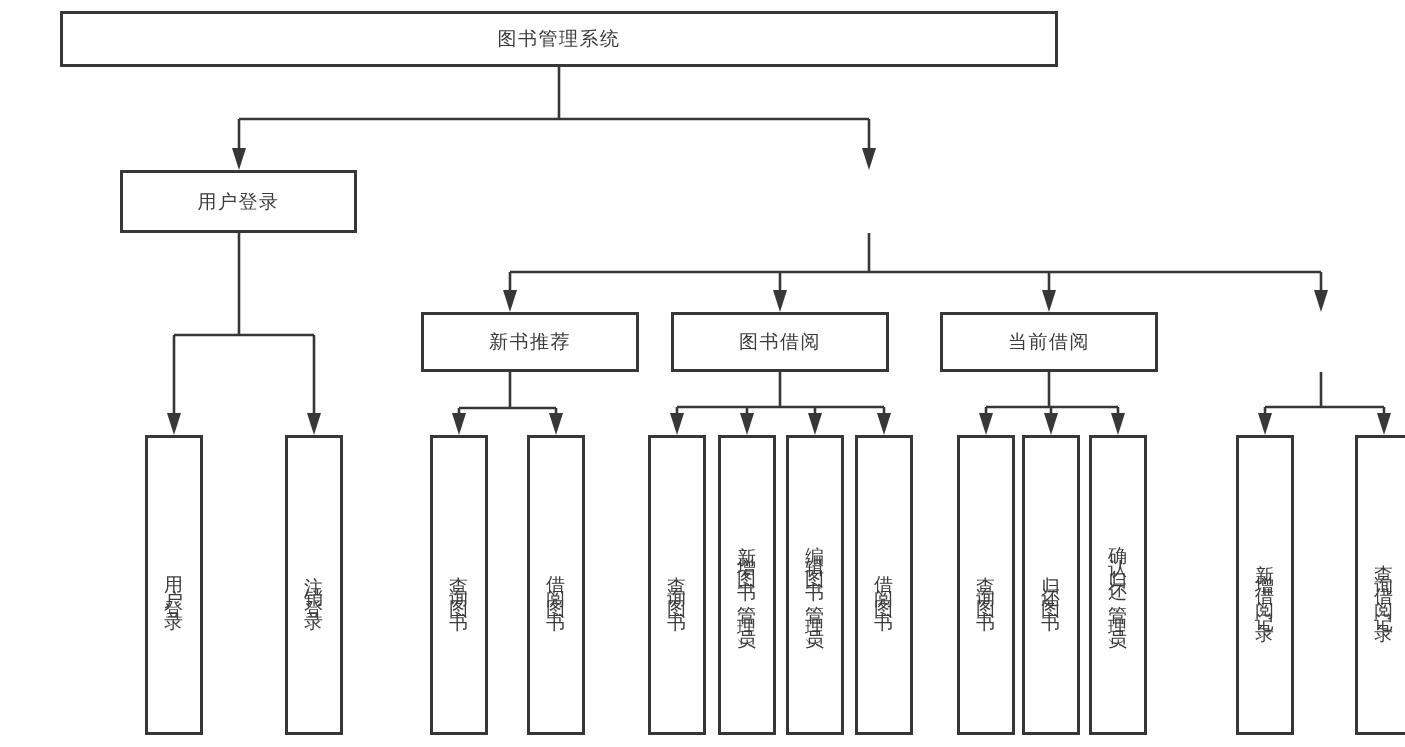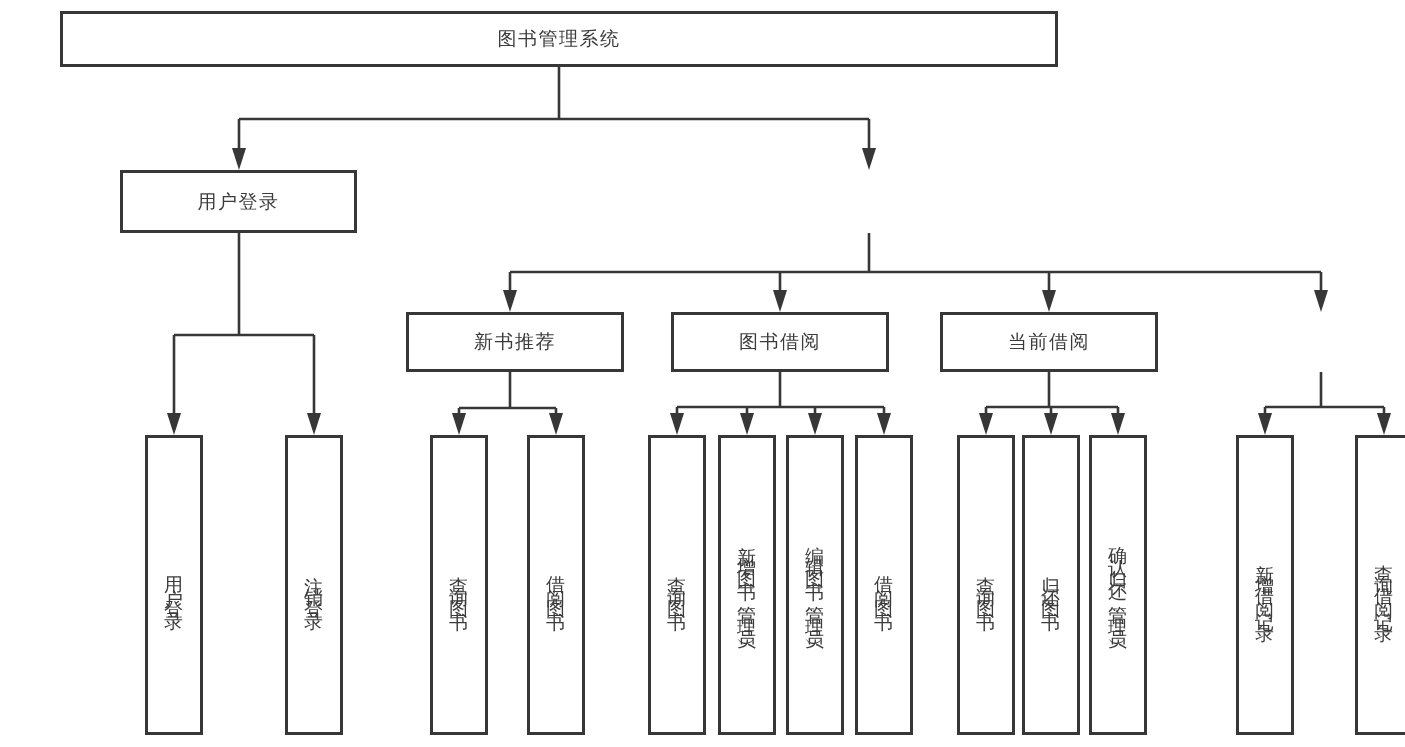--- a/index.html
+++ b/index.html
@@ -91,21 +91,21 @@
   </svg>
 
   <div class="node h" style="left:20px;top:11px;width:998px;height:56px">
     <span>图书管理系统</span>
   </div>
 
   <div class="node h" style="left:80px;top:170px;width:237px;height:63px">
     <span>用户登录</span>
   </div>
 
-  <div class="node h" style="left:366px;top:312px;width:218px;height:60px">
+  <div class="node h" style="left:381px;top:312px;width:218px;height:60px">
     <span>新书推荐</span>
   </div>
   <div class="node h" style="left:631px;top:312px;width:218px;height:60px">
     <span>图书借阅</span>
   </div>
   <div class="node h" style="left:900px;top:312px;width:218px;height:60px">
     <span>当前借阅</span>
   </div>
 
   <div class="node v" style="left:105px;top:435px;width:58px;height:300px">

